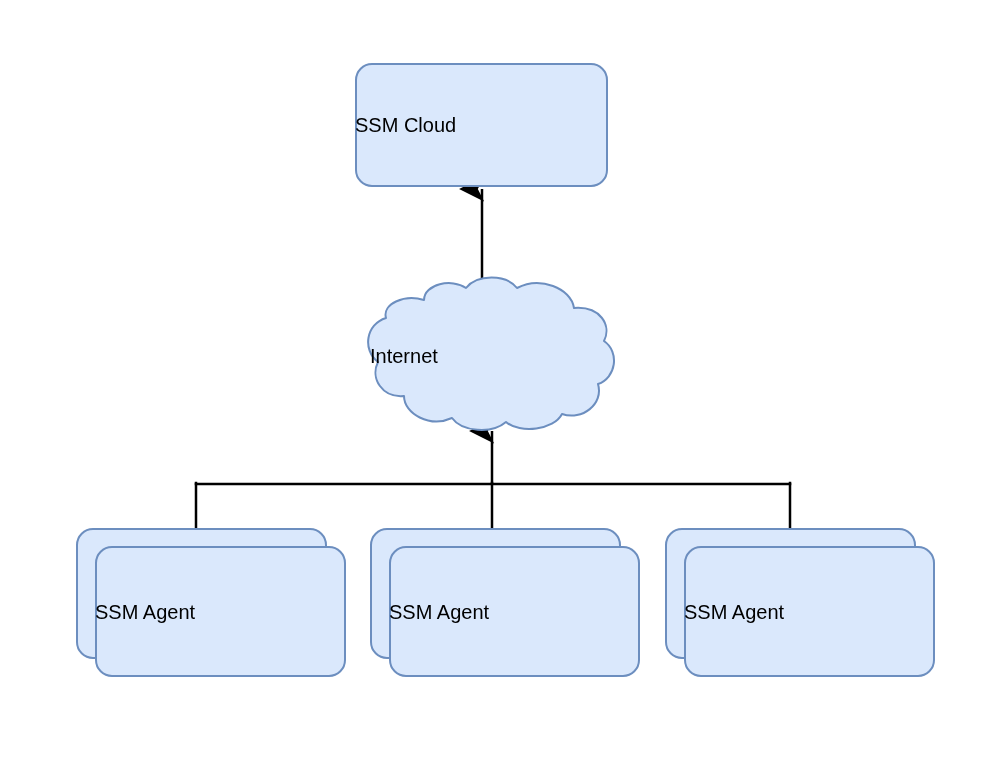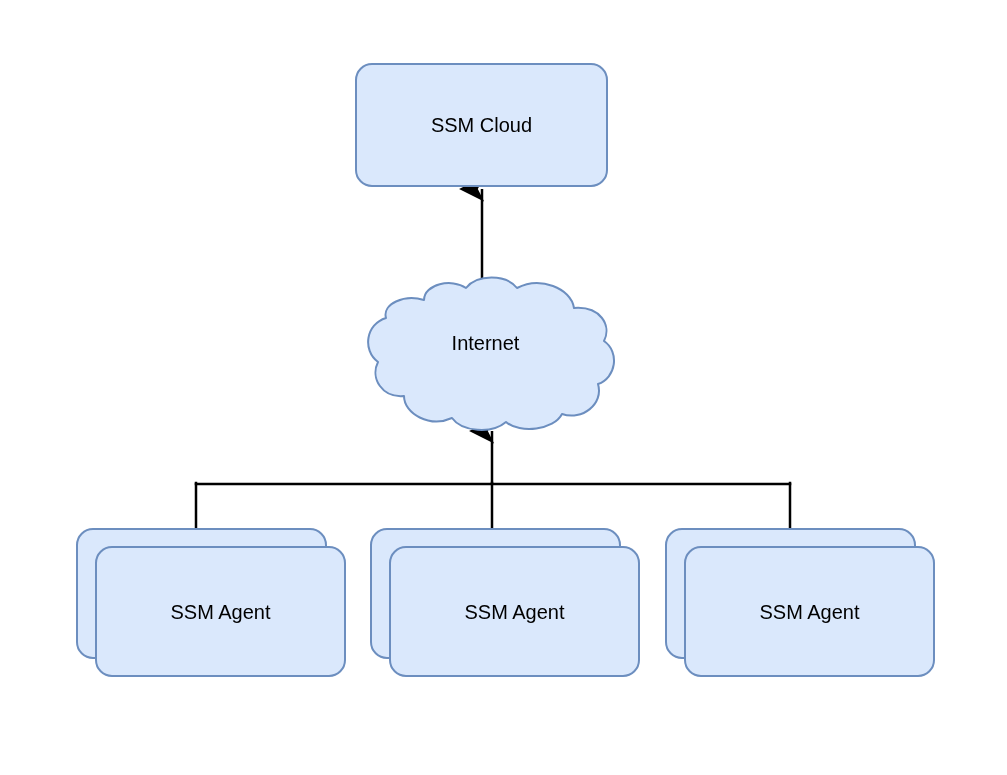--- a/index.html
+++ b/index.html
@@ -25,33 +25,33 @@
     width: 1007px;
     height: 775px;
     display: block;
   }
   .node-label {
     position: absolute;
     font-family: "Liberation Sans", sans-serif;
     font-size: 20px;
     line-height: 22px;
     color: #000000;
-    text-align: center;
+    text-align: left;
     white-space: nowrap;
     user-select: none;
     pointer-events: none;
   }
   .label-cloudbox {
     left: 355px;
     top: 114px;
     width: 253px;
   }
   .label-internet {
     left: 370px;
-    top: 332px;
+    top: 345px;
     width: 231px;
   }
   .label-agent-1 {
     left: 95px;
     top: 601px;
     width: 251px;
   }
   .label-agent-2 {
     left: 389px;
     top: 601px;

